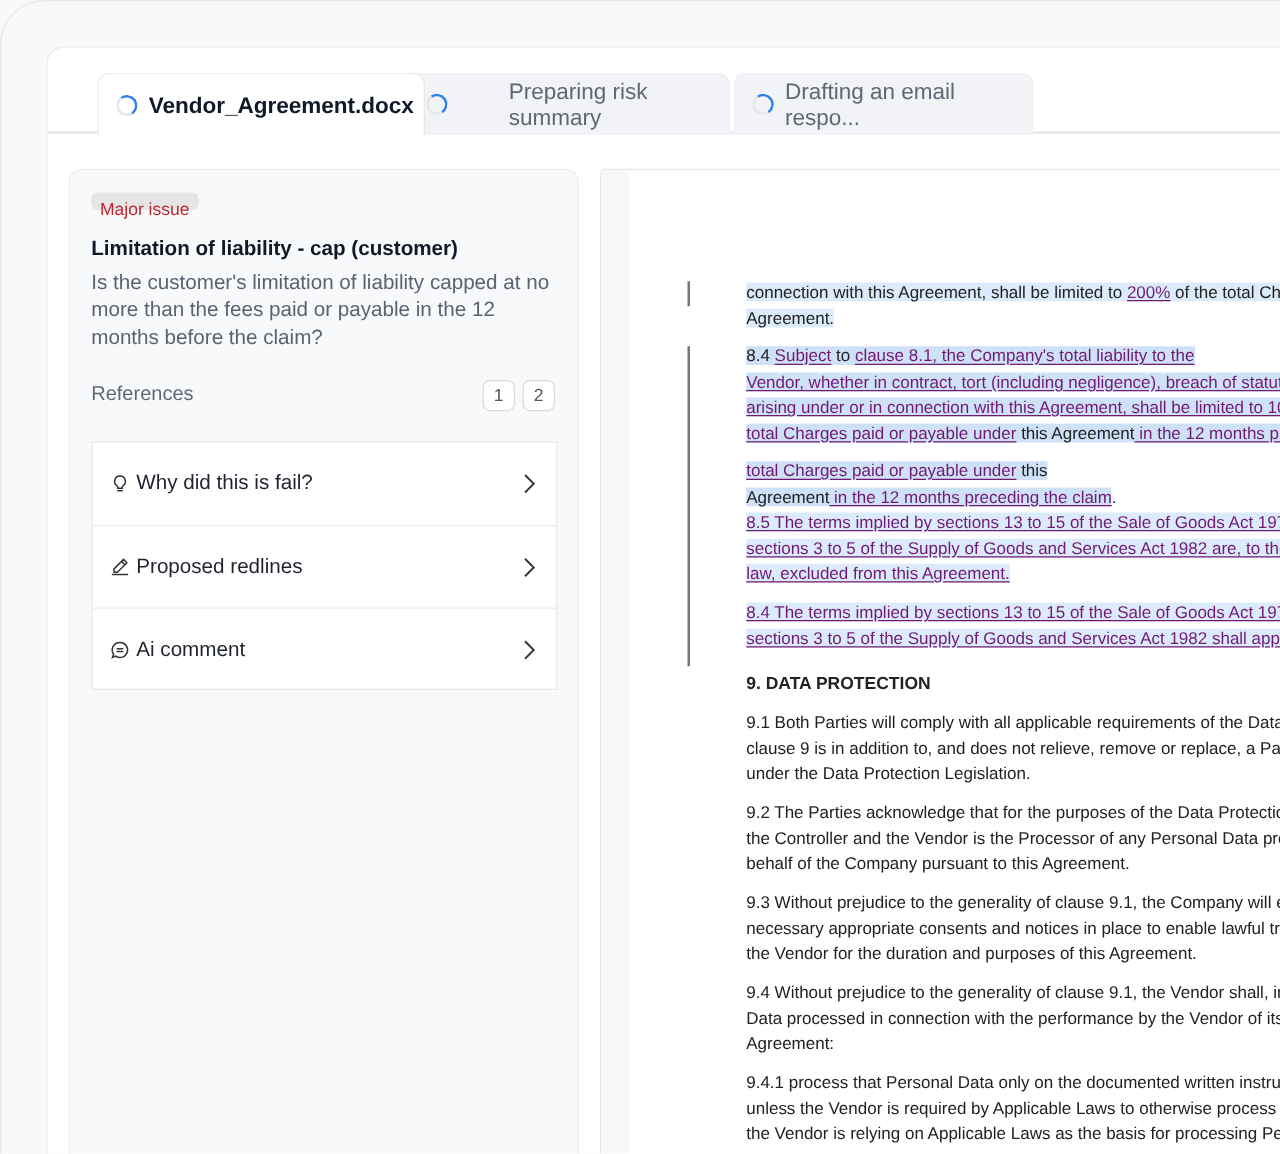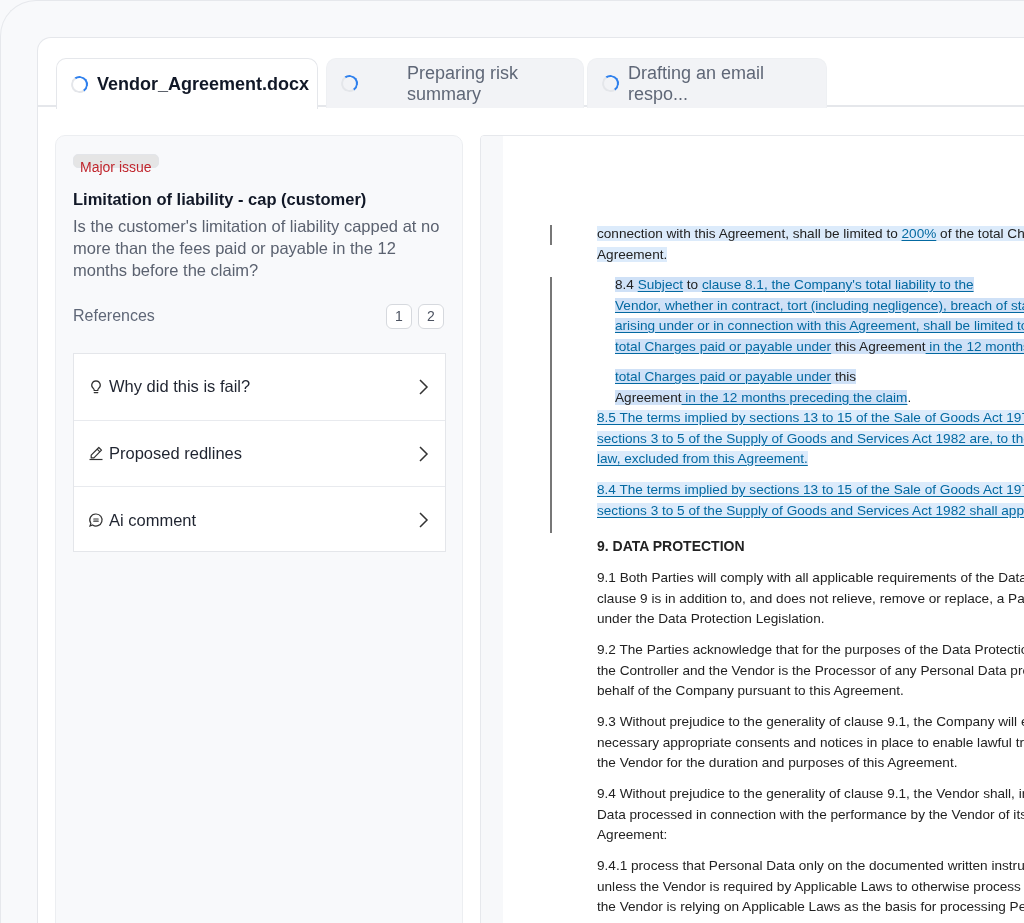--- a/index.html
+++ b/index.html
@@ -80,34 +80,34 @@
   .doc-gutter {
     position: absolute; left: 0; top: 0; width: 22px; height: 100%; background: #f7f8fa;
   }
   .doc-page { position: absolute; left: 22px; top: 0; right: 0; bottom: 0; background: #fff; }
   .change-bar { position: absolute; width: 2px; background: #777; }
   .doc-text {
     position: absolute; left: 116px; width: 600px; white-space: nowrap;
     font-family: "Liberation Sans", sans-serif; font-size: 13.6px; color: #222; line-height: 20.5px;
   }
   .hl { background: #dcebfb; }
-  .hl2 { background: #cfe1f7; margin-left: 18px; }
-  .ins { color: #0369a1; text-decoration: underline; text-underline-offset: 2px; }
+  .hl2 { background: #cfe1f7; }
+  .ins { color: #701a75; text-decoration: underline; text-underline-offset: 2px; }
   .heading { font-weight: 700; font-size: 14px; }
   .para { margin-bottom: 10.5px; }
 </style>
 </head>
 <body>
 
 <div class="outer-frame"></div>
 
 <div class="window">
 
   <div class="tabbar">
-    <div class="tab active" style="left:18px;width:262px;">
+    <div class="tab active" style="left:40px;width:262px;">
       <span class="spinner"></span>
       <span>Vendor_Agreement.docx</span>
     </div>
     <div class="tab" style="left:288px;width:258px;gap:40px;">
       <span class="spinner"></span>
       <span>Preparing risk summary</span>
     </div>
     <div class="tab" style="left:549px;width:240px;">
       <span class="spinner"></span>
       <span>Drafting an email respo...</span>

